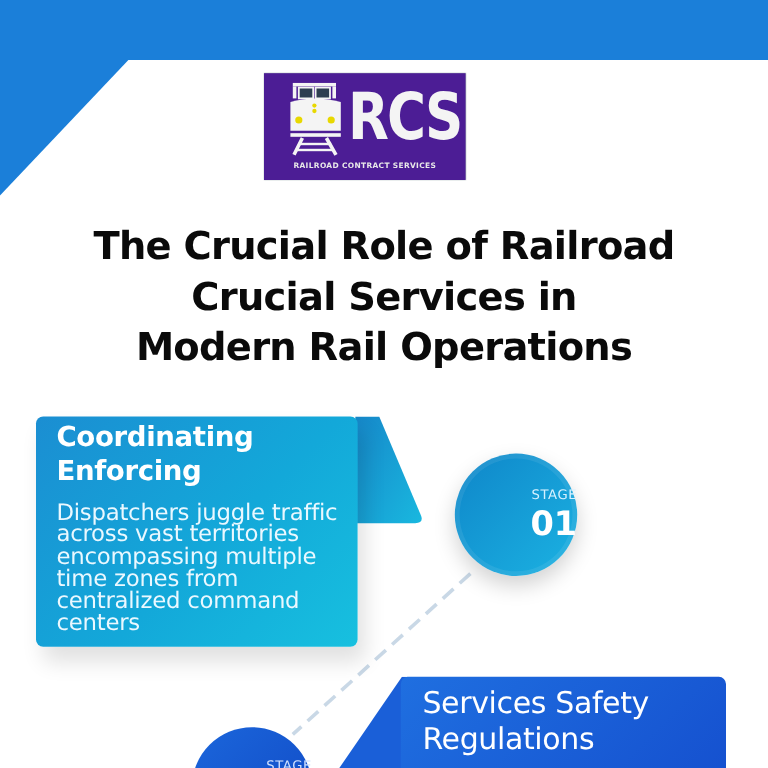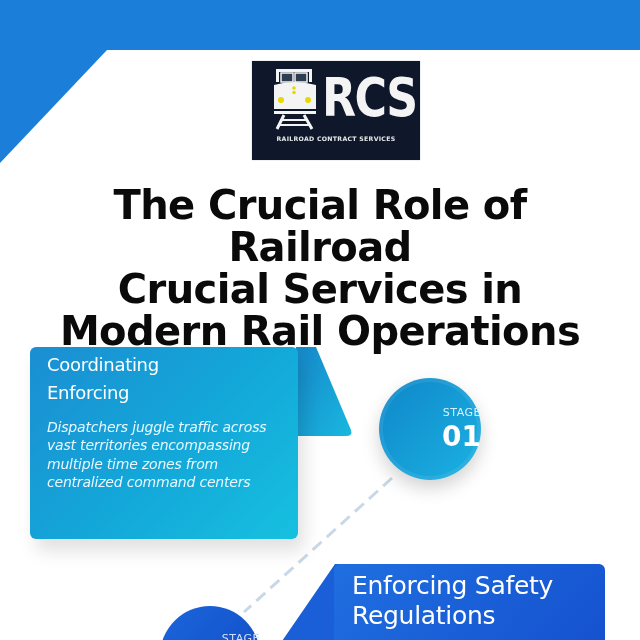--- a/index.html
+++ b/index.html
@@ -1,26 +1,26 @@
 <!DOCTYPE html>
 <html><head>
 <meta charset="utf-8">
 <style>
   html, body { margin:0; padding:0; }
   body { width:640px; height:640px; overflow:hidden; background:#ffffff; position:relative; font-family:"DejaVu Sans", sans-serif; }
   .top-band { position:absolute; left:0; top:0; width:640px; height:50px; background:#1b7fd9; }
   .corner-wedge { position:absolute; left:0; top:0; width:640px; height:640px; pointer-events:none; }
-  .logo { position:absolute; left:252px; top:61px; width:168px; height:99px; background:#0f172a; box-shadow:0 0 1px #9aa; }
+  .logo { position:absolute; left:220px; top:61px; width:168px; height:89px; background:#4c1d95; box-shadow:0 0 1px #9aa; }
   .logo .rcs { position:absolute; left:70px; top:2px; font-family:"DejaVu Sans", sans-serif; font-weight:bold; color:#f4f4f4; font-size:54px; letter-spacing:-2px; transform:scaleX(0.82); transform-origin:left; line-height:70px; }
   .logo .sub { position:absolute; left:0; width:168px; top:74px; text-align:center; color:#e8e8e8; font-size:6.2px; font-weight:bold; letter-spacing:0.3px; }
   .logo svg { position:absolute; left:20px; top:8px; }
-  .title { position:absolute; left:30px; top:184px; width:580px; text-align:center; font-family:"DejaVu Sans", sans-serif; font-weight:bold; font-size:40px; line-height:42px; color:#0a0a0a; letter-spacing:-0.6px; }
+  .title { position:absolute; left:30px; top:184px; width:580px; text-align:center; font-family:"DejaVu Sans", sans-serif; font-weight:bold; font-size:32px; line-height:42px; color:#0a0a0a; letter-spacing:-0.6px; }
   .card1 { position:absolute; left:30px; top:347px; width:268px; height:192px; border-radius:6px; background:linear-gradient(135deg,#1b8ed2 0%,#13a8d9 55%,#17c0df 100%); box-shadow:6px 12px 18px rgba(0,0,0,0.12); }
-  .card1 .h { position:absolute; left:17px; top:4px; color:#fff; font-weight:normal; font-size:18px; line-height:28px; letter-spacing:-0.3px; }
-  .card1 .p { position:absolute; left:17px; top:71px; width:250px; color:#eaf8ff; font-size:14px; line-height:18.4px; letter-spacing:-0.2px;font-style:italic; }
+  .card1 .h { position:absolute; left:17px; top:4px; color:#fff; font-weight:bold; font-size:23px; line-height:28px; letter-spacing:-0.3px; }
+  .card1 .p { position:absolute; left:17px; top:71px; width:250px; color:#eaf8ff; font-size:19px; line-height:18.4px; letter-spacing:-0.2px; }
   .flag1 { position:absolute; left:296px; top:347px; width:60px; height:90px; }
   .stage { position:absolute; border-radius:50%; text-align:right; color:#fff; }
   .stage1 { left:379px; top:378px; width:102px; height:102px; background:linear-gradient(135deg,#0f86c9,#1bb2e2); box-shadow:0 8px 18px rgba(0,0,0,0.18), inset 0 0 0 4px rgba(255,255,255,0.08); }
   .stage1 .lbl { position:absolute; width:100%; top:28px; font-size:11px; letter-spacing:0.5px; color:#d6f1ff; }
   .stage1 .num { position:absolute; width:100%; top:42px; font-size:28px; font-weight:bold; }
   .dash { position:absolute; left:0; top:0; width:640px; height:640px; pointer-events:none; }
   .card2 { position:absolute; left:334px; top:564px; width:271px; height:90px; border-radius:6px; background:linear-gradient(135deg,#1f6fe0,#1550cf); }
   .card2 .h { position:absolute; left:18px; top:7px; color:#fff; font-size:25px; line-height:30px; letter-spacing:-0.3px; }
   .flag2 { position:absolute; left:280px; top:564px; width:60px; height:80px; }
   .stage2 { left:160px; top:606px; width:100px; height:100px; background:linear-gradient(135deg,#1b66db,#1048c4); }
@@ -85,20 +85,20 @@
 <div class="stage stage1">
   <div class="lbl">STAGE</div>
   <div class="num">01</div>
 </div>
 
 <svg class="flag2" viewBox="0 0 60 80">
   <path d="M55 0 L60 0 L60 80 L0 80 Z" fill="#1a5fd8"></path>
 </svg>
 <div class="card2">
   <div class="h">
-    <div>Enforcing Safety</div>
+    <div>Services Safety</div>
     <div>Regulations</div>
   </div>
 </div>
 
 <div class="stage stage2">
   <div class="lbl">STAGE</div>
 </div>
 
 </body></html>

